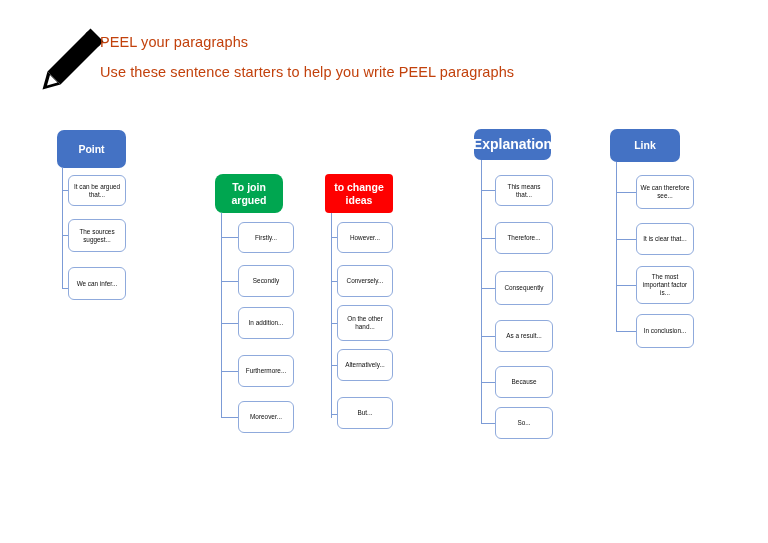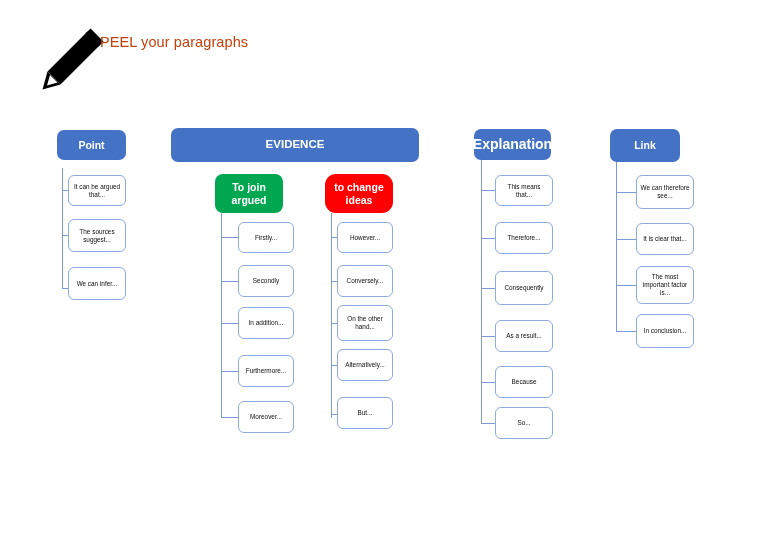--- a/index.html
+++ b/index.html
@@ -54,21 +54,21 @@
     color: #ffffff;
     font-weight: bold;
     display: flex;
     align-items: center;
     justify-content: center;
     text-align: center;
     line-height: 1.15;
     box-sizing: border-box;
   }
   .header-box.green { background: #00A650; border-radius: 8px; }
-  .header-box.red   { background: #FE0000; border-radius: 11px; }
+  .header-box.red   { background: #FE0000; border-radius: 4px; }
 
   .leaf-box {
     position: absolute;
     box-sizing: border-box;
     border: 1px solid #8FAADC;
     border-radius: 6px;
     background: #ffffff;
     color: #0d0d0d;
     display: flex;
     align-items: center;
@@ -100,34 +100,34 @@
     <svg id="pencil-icon" viewBox="0 0 66 64">
 
       <polygon points="49.5,3.5 62.5,16.5 22.5,56.5 9.5,43.5" fill="#000000"></polygon>
 
       <polygon points="52.5,0.5 65.5,13.5 60.5,18.5 47.5,5.5" fill="#000000"></polygon>
 
       <polygon points="9.5,43.5 22.5,56.5 4.5,61.5" fill="#000000"></polygon>
       <polygon points="12.0,47.0 19.5,54.5 9.0,57.5" fill="#ffffff"></polygon>
     </svg>
     <div class="title-line" id="title-line-1">PEEL your paragraphs</div>
+    <div class="title-line" id="title-line-2">Use these sentence starters to help you write PEEL paragraphs</div>
   </div>
 
-  <div class="header-box" style="left:57px; top:130px; width:69px; height:30px; font-size:10.5px;">Point</div>
+  <div class="header-box" style="left:57px; top:130px; width:69px; height:38px; font-size:10.5px;">Point</div>
 
   <div class="v-line" style="left:62px; top:168px; height:120px;"></div>
   <div class="h-line" style="left:62px; top:190px; width:6px;"></div>
   <div class="h-line" style="left:62px; top:235px; width:6px;"></div>
   <div class="h-line" style="left:62px; top:288px; width:6px;"></div>
 
   <div class="leaf-box" style="left:68px; top:175px; width:58px; height:31px;">It can be argued that...</div>
   <div class="leaf-box" style="left:68px; top:219px; width:58px; height:33px;">The sources suggest...</div>
   <div class="leaf-box" style="left:68px; top:267px; width:58px; height:33px;">We can infer...</div>
 
-  <div class="header-box" style="left:171px; top:128px; width:248px; height:34px; font-size:11.5px;">EVIDENCE</div>
 
   <div class="header-box green" style="left:215px; top:174px; width:68px; height:39px; font-size:10.5px;">To join argued</div>
 
   <div class="header-box red" style="left:325px; top:174px; width:68px; height:39px; font-size:10.5px;">to change ideas</div>
 
   <div class="v-line" style="left:221px; top:213px; height:205px;"></div>
   <div class="h-line" style="left:221px; top:237px; width:17px;"></div>
   <div class="h-line" style="left:221px; top:281px; width:17px;"></div>
   <div class="h-line" style="left:221px; top:323px; width:17px;"></div>
   <div class="h-line" style="left:221px; top:371px; width:17px;"></div>

